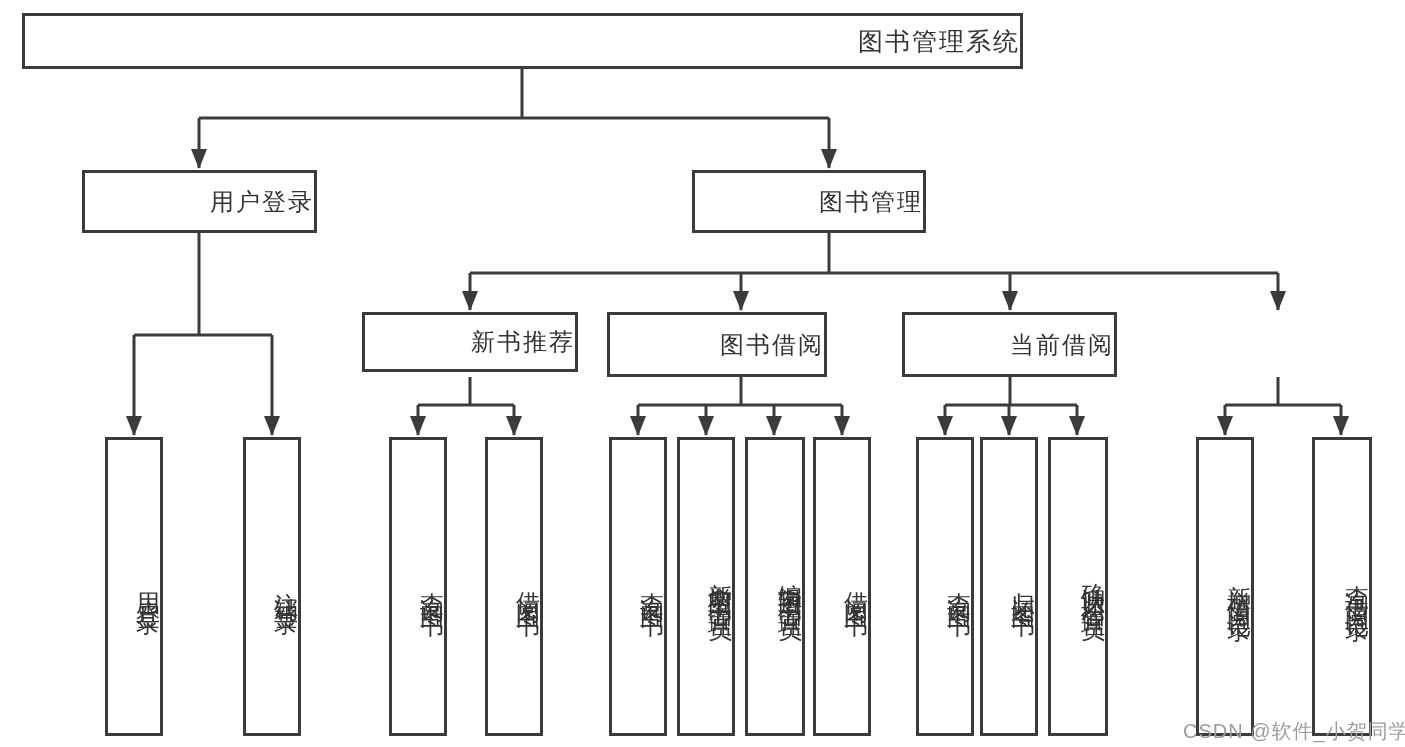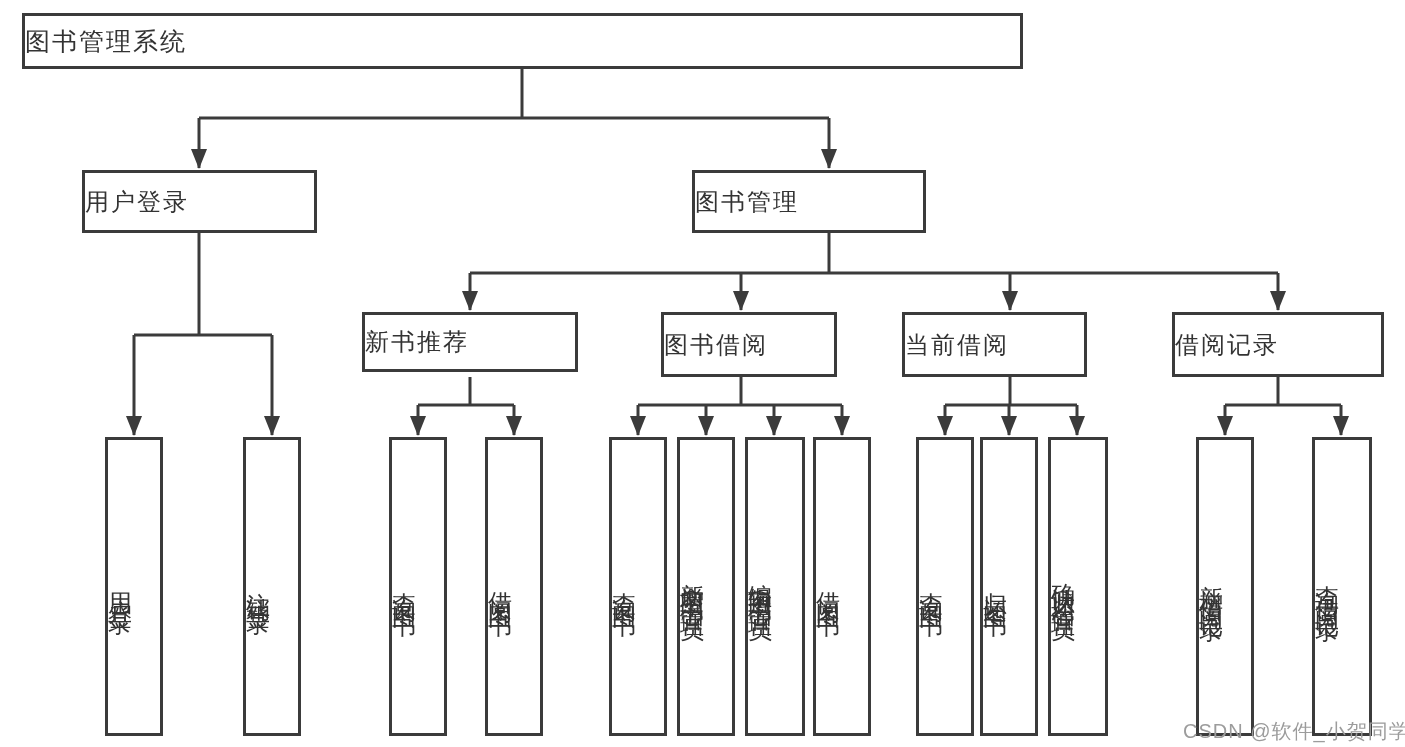--- a/index.html
+++ b/index.html
@@ -6,21 +6,21 @@
   body{font-family:"Liberation Sans","DejaVu Sans",sans-serif;}
   .stage{position:relative;width:1405px;height:747px;background:#ffffff;overflow:hidden;}
   .stage svg{position:absolute;left:0;top:0;}
   .node{
     position:absolute;
     box-sizing:border-box;
     background:#ffffff;
     border:3px solid #3b3b3b;
     display:flex;
     align-items:center;
-    justify-content:flex-start;
+    justify-content:flex-end;
     color:#333333;
     z-index:2;
   }
   .h-label{font-size:24px;letter-spacing:2px;white-space:nowrap;}
   .root .h-label{font-size:25px;}
   .leaf .v-label{
     writing-mode:vertical-rl;
     text-orientation:mixed;
     font-size:24px;
     letter-spacing:7px;
@@ -101,28 +101,25 @@
   <div class="node" style="left:82px;top:170px;width:235px;height:63px;">
     <span class="h-label">用户登录</span>
   </div>
   <div class="node" style="left:692px;top:170px;width:234px;height:63px;">
     <span class="h-label">图书管理</span>
   </div>
 
   <div class="node" style="left:362px;top:312px;width:216px;height:60px;">
     <span class="h-label">新书推荐</span>
   </div>
-  <div class="node" style="left:661px;top:312px;width:176px;height:65px;">
+  <div class="node" style="left:607px;top:312px;width:220px;height:65px;">
     <span class="h-label">图书借阅</span>
   </div>
-  <div class="node" style="left:902px;top:312px;width:185px;height:65px;">
+  <div class="node" style="left:902px;top:312px;width:215px;height:65px;">
     <span class="h-label">当前借阅</span>
-  </div>
-  <div class="node" style="left:1172px;top:312px;width:212px;height:65px;">
-    <span class="h-label">借阅记录</span>
   </div>
 
   <div class="node leaf" style="left:105px;top:437px;width:58px;height:299px;">
     <span class="v-label">用户登录</span>
   </div>
   <div class="node leaf" style="left:243px;top:437px;width:58px;height:299px;">
     <span class="v-label">注销登录</span>
   </div>
 
   <div class="node leaf" style="left:389px;top:437px;width:58px;height:299px;">

